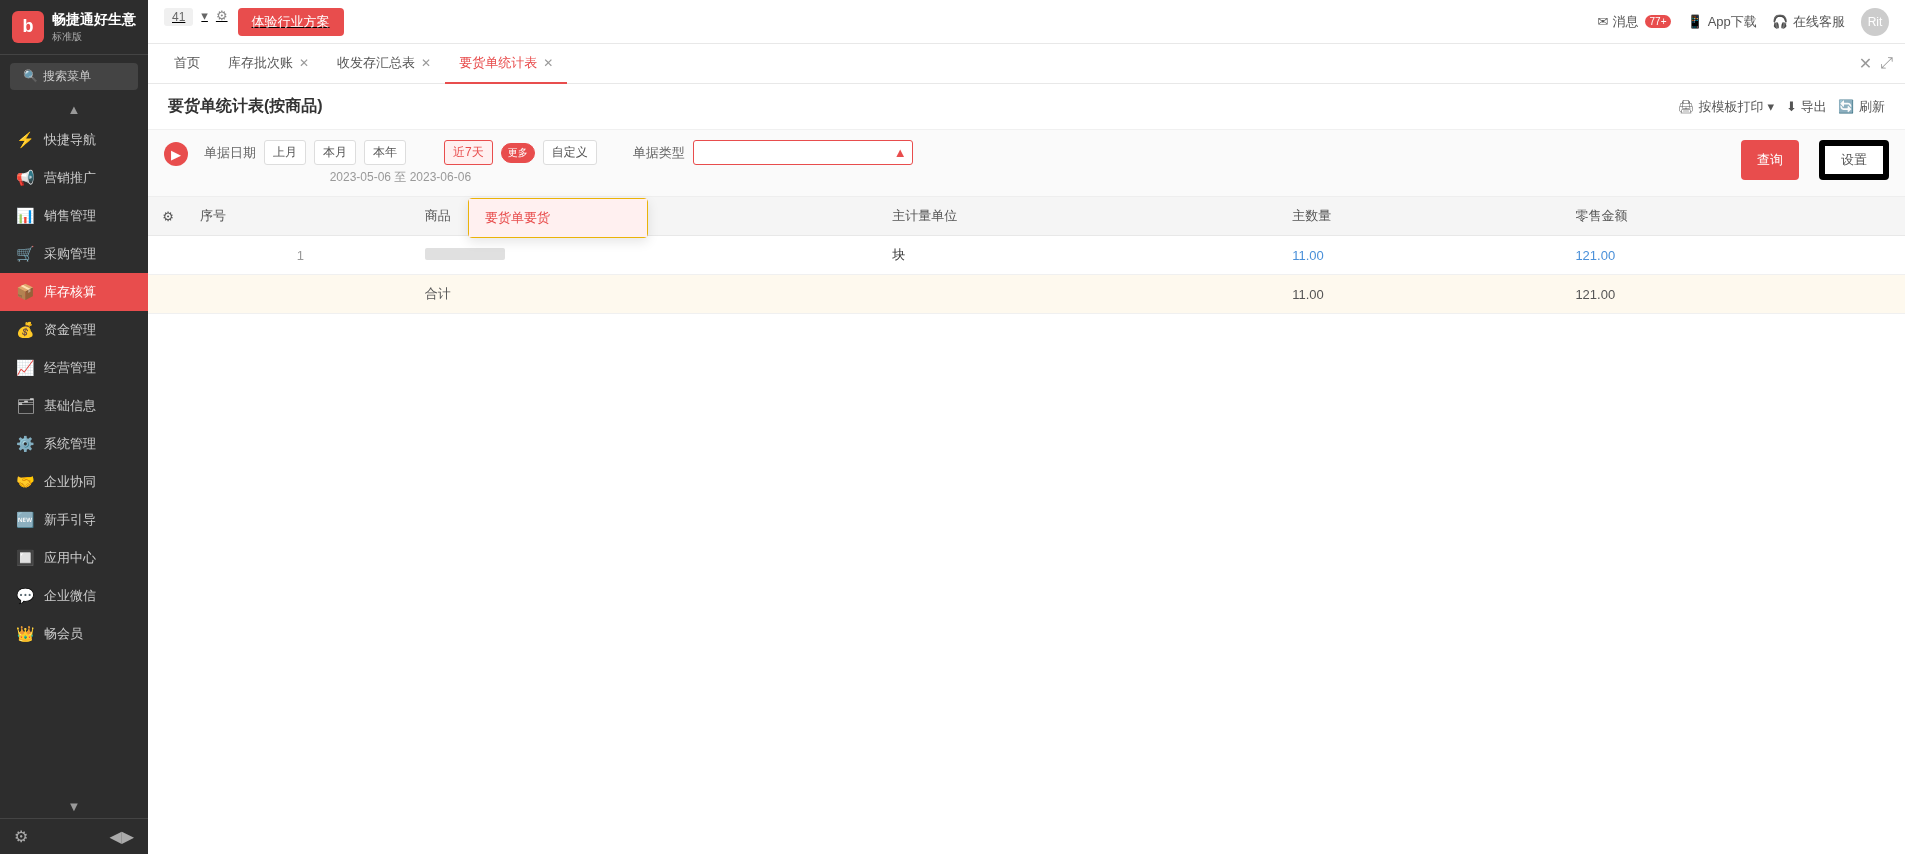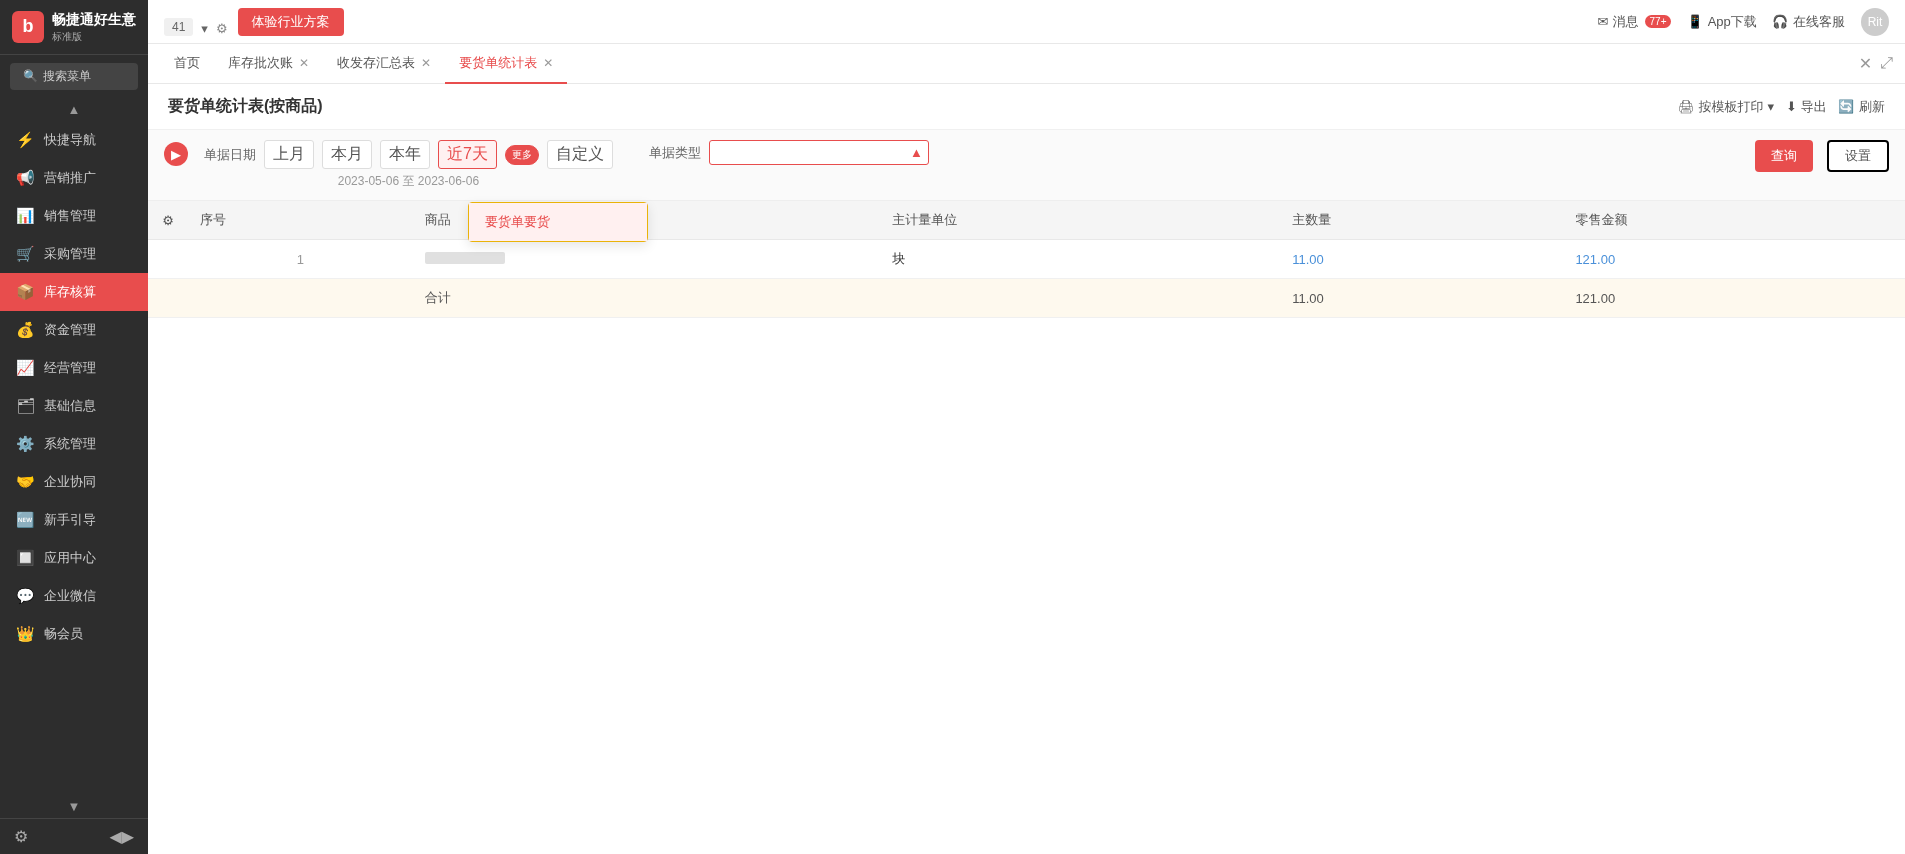--- a/index.html
+++ b/index.html
@@ -88,21 +88,21 @@
     
     .topbar {
       background: #fff;
       display: flex;
       align-items: center;
       padding: 0 16px;
       height: 44px;
       border-bottom: 1px solid #e8e8e8;
       flex-shrink: 0;
     }
-    .topbar-left { display: flex; align-items: flex-end; flex: 1; }
+    .topbar-left { display: flex; align-items: flex-start; flex: 1; text-decoration: underline; }
     .topbar-version {
       background: #f0f0f0;
       border-radius: 3px;
       padding: 2px 8px;
       font-size: 12px;
       color: #666;
       margin-right: 8px;
     }
     .topbar-dropdown { display: flex; align-items: center; cursor: pointer; color: #666; font-size: 13px; }
     .topbar-btn-industry {
@@ -190,24 +190,24 @@
       margin-top: 2px;
     }
     .filter-group { display: flex; align-items: center; gap: 8px; flex-wrap: wrap; }
     .filter-label { color: #666; font-size: 13px; }
     .date-btn {
       padding: 3px 8px;
       border: 1px solid #ddd;
       border-radius: 3px;
       background: #fff;
       cursor: pointer;
-      font-size: 16px;
+      font-size: 12px;
       color: #555;
     }
-    .date-btn.active { background: #fff0f0; border-color: #e84d4d; color: #e84d4d; }
+    .date-btn.active { background: #fff0f0; border-color: #e84d4d; color: #e84d4d; margin-left: 30px; }
     .date-btn.tag-more {
       background: #e84d4d;
       color: #fff;
       border-color: #e84d4d;
       border-radius: 10px;
       font-size: 10px;
       padding: 2px 6px;
     }
     .date-range { font-size: 12px; color: #999; margin-top: 4px; text-align: center; }
     .filter-type-group { display: flex; align-items: center; gap: 8px; margin-left: 20px; }
@@ -224,34 +224,34 @@
     .filter-warehouse-group { display: flex; align-items: center; gap: 8px; margin-left: 20px; }
     .filter-warehouse-input {
       border: 1px solid #ddd;
       border-radius: 3px;
       padding: 4px 8px;
       font-size: 13px;
       width: 180px;
       outline: none;
     }
     .filter-more-btn { color: #999; cursor: pointer; font-size: 16px; margin-left: 4px; }
-    .filter-right { margin-left: auto; display: flex; gap: 14px; }
+    .filter-right { margin-left: auto; display: flex; gap: 20px; }
     .btn-query {
       background: #e84d4d;
       color: #fff;
       border: none;
       border-radius: 4px;
       padding: 5px 16px;
       cursor: pointer;
       font-size: 13px;
     }
     .btn-setting {
       background: #fff;
       color: #555;
-      border: 2px solid #000000;
+      border: 6px solid #000000;
       border-radius: 4px;
       padding: 5px 16px;
       cursor: pointer;
       font-size: 13px;
     }
 
     
     .dropdown-menu {
       position: absolute;
       top: 100%;

